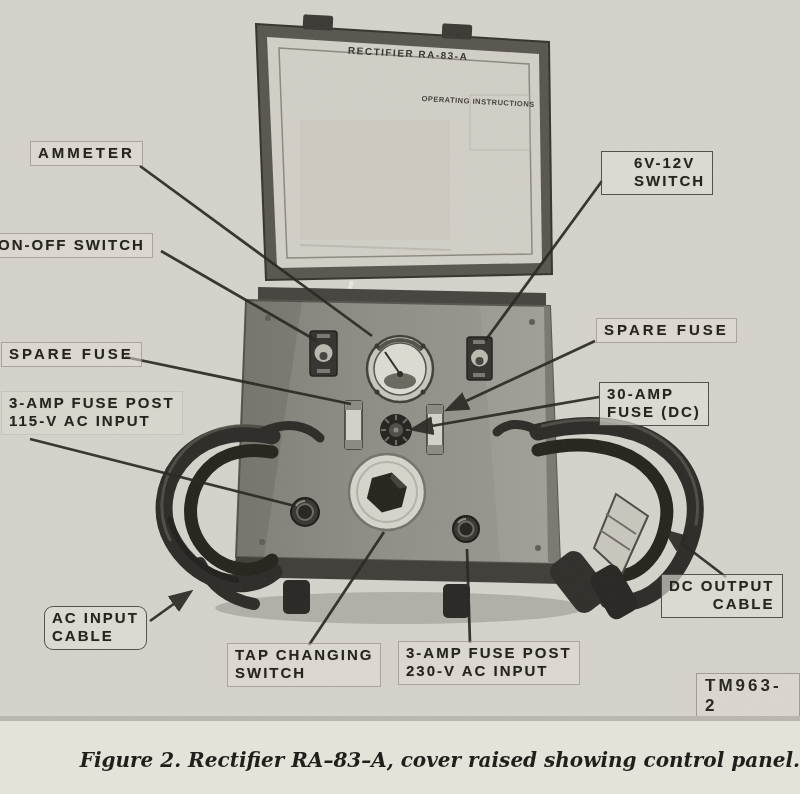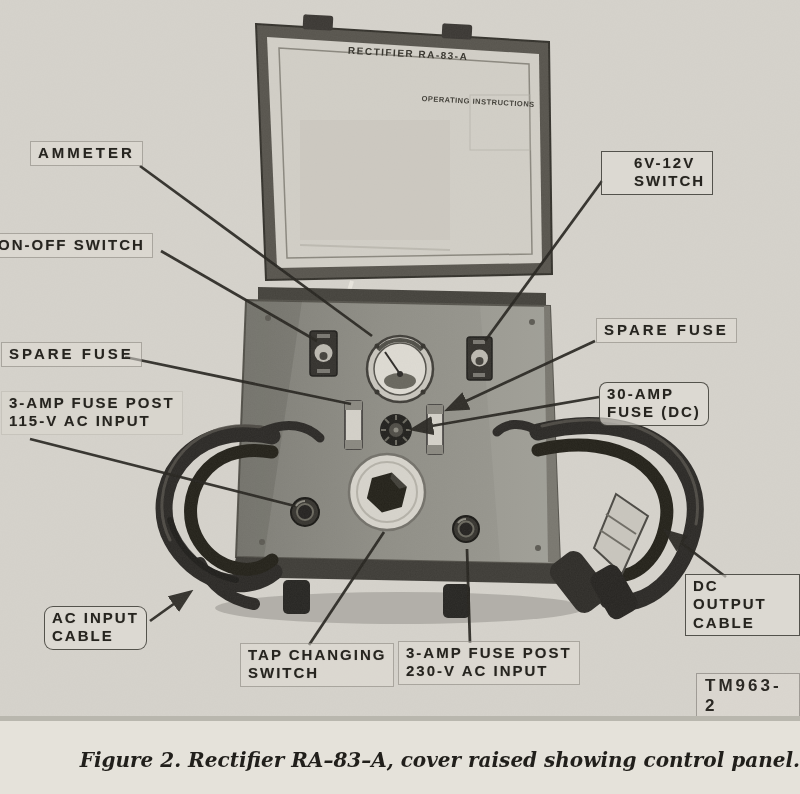--- a/index.html
+++ b/index.html
@@ -235,29 +235,29 @@
   </div>
 
   <div class="callout wide" style="left:30px;top:141px;">AMMETER</div>
   <div class="callout" style="left:-10px;top:233px;">ON-OFF SWITCH</div>
   <div class="callout wide" style="left:1px;top:342px;">SPARE FUSE</div>
   <div class="callout bare" style="left:1px;top:391px;">3-AMP FUSE POST
 115-V AC INPUT</div>
   <div class="callout strong" style="left:601px;top:151px;padding-left:32px;">6V-12V
 SWITCH</div>
   <div class="callout wide" style="left:596px;top:318px;">SPARE FUSE</div>
-  <div class="callout strong" style="left:599px;top:382px;border-radius:8px;">30-AMP
+  <div class="callout strong" style="left:599px;top:382px;">30-AMP
 FUSE (DC)</div>
   <div class="callout strong" style="left:44px;top:606px;border-radius:9px;">AC INPUT
 CABLE</div>
-  <div class="callout" style="left:240px;top:643px;">TAP CHANGING
+  <div class="callout" style="left:227px;top:643px;">TAP CHANGING
 SWITCH</div>
   <div class="callout" style="left:398px;top:641px;">3-AMP FUSE POST
 230-V AC INPUT</div>
-  <div class="callout strong" style="left:685px;top:574px;">DC OUTPUT
+  <div class="callout strong" style="left:661px;top:574px;text-align:right;">DC OUTPUT
 CABLE</div>
 
   <div class="plate-number" style="left:696px;top:673px;">TM963-2</div>
 
   <div class="caption-band"></div>
   <div class="caption">Figure 2. Rectifier RA–83–A, cover raised showing control panel.</div>
 
 </div>
 
 </body></html>

